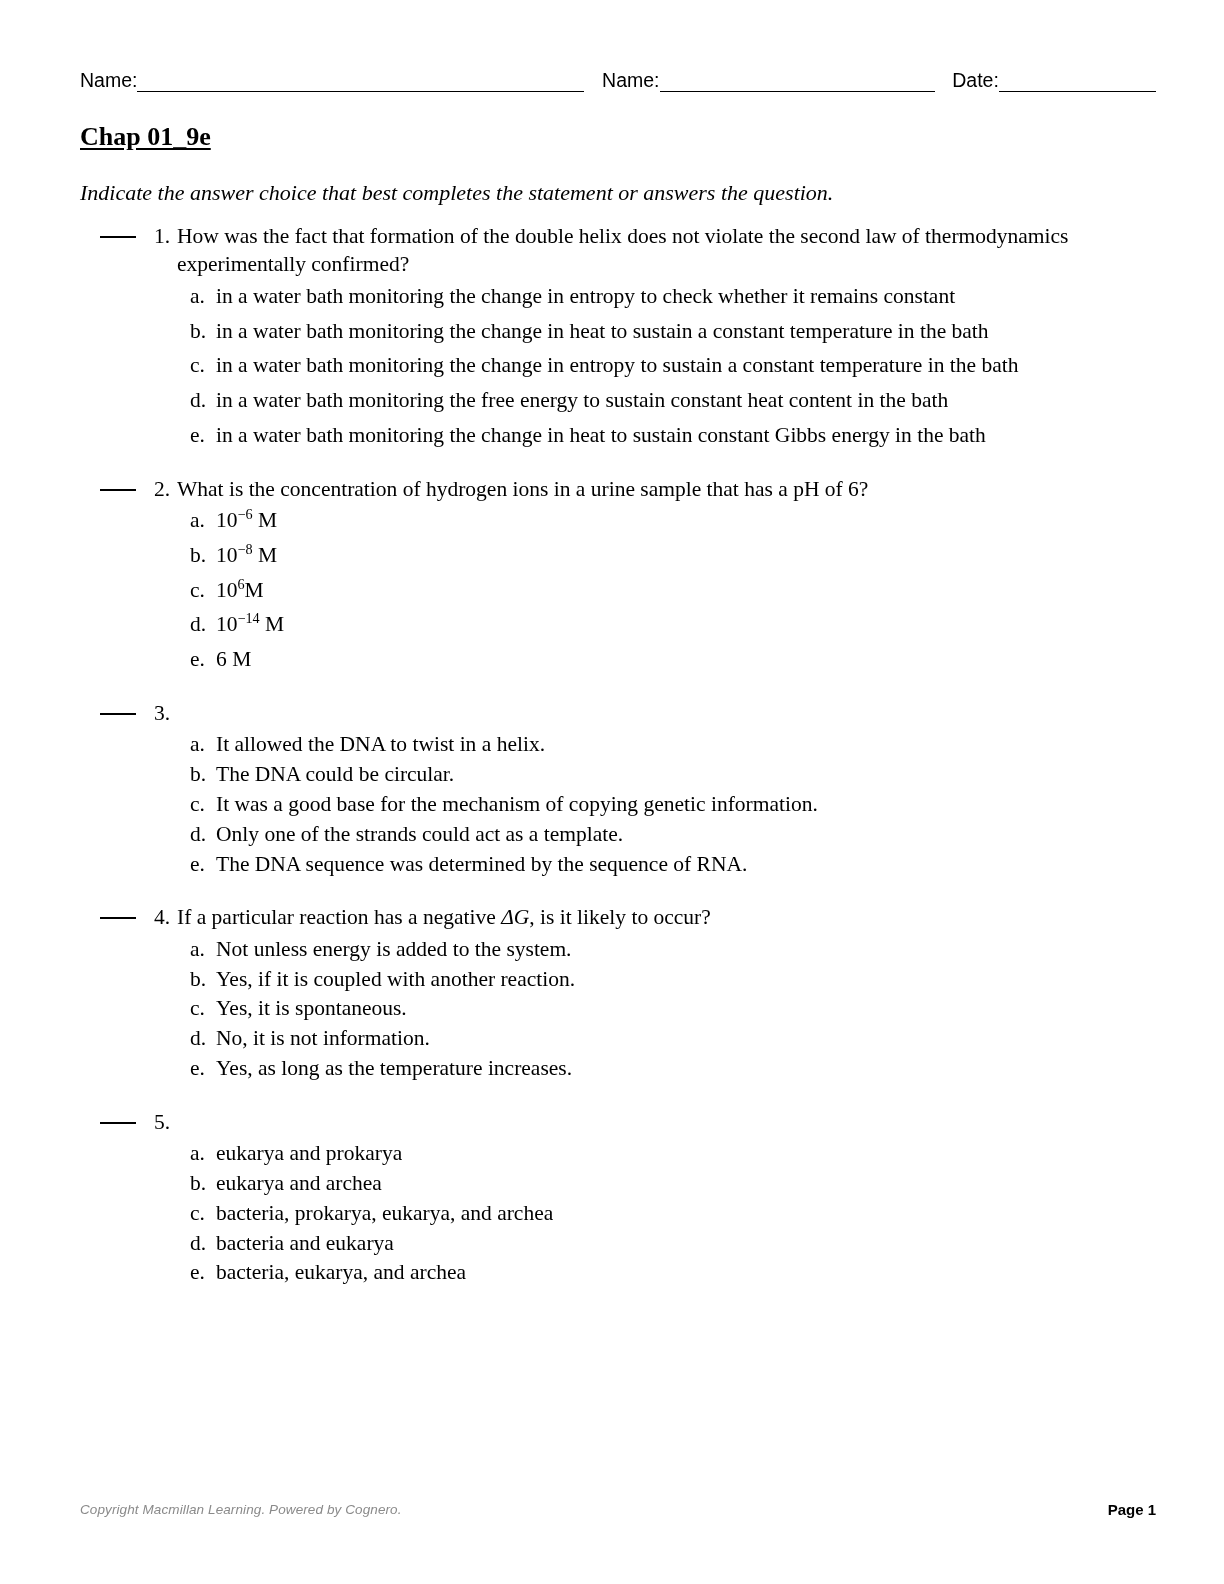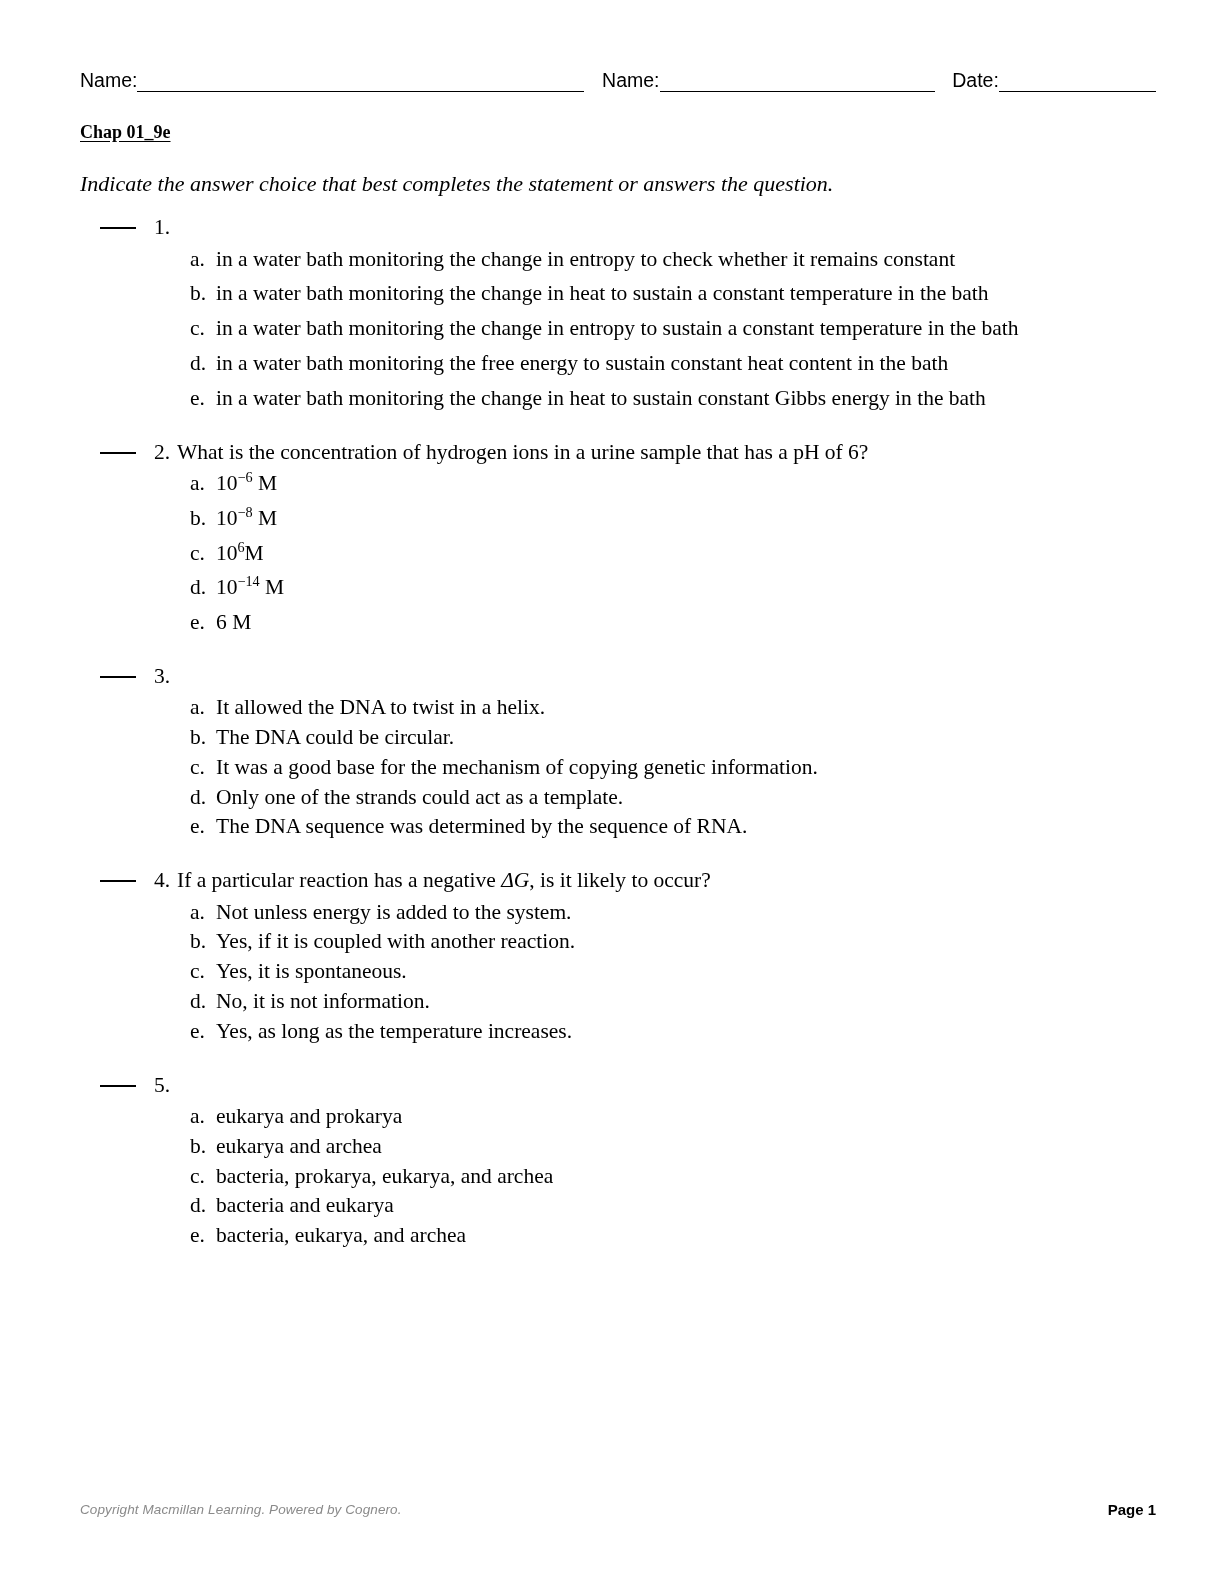--- a/index.html
+++ b/index.html
@@ -45,21 +45,21 @@
   .rule-class { width: 280px; }
   .rule-date  { width: 160px; }
   .gap-1 { width: 18px; }
   .gap-2 { width: 18px; }
 
   
   .doc-title {
     margin-top: 31px;
     font-family: "Liberation Serif", "DejaVu Serif", serif;
     font-weight: bold;
-    font-size: 18px;
+    font-size: 26px;
     line-height: 1.1;
     text-decoration: underline;
     text-underline-offset: 3px;
     display: inline-block;
   }
 
   
   .instruction {
     margin-top: 28px;
     font-style: italic;
@@ -170,20 +170,21 @@
   </div>
 
   <div class="instruction">Indicate the answer choice that best completes the statement or answers the question.</div>
 
   <div class="qlist">
 
     <div class="qblock">
       <div class="qrow">
         <span class="qblank"></span>
         <span class="qnum">1.</span>
+        <span class="qtext">How was the fact that formation of the double helix does not violate the second law of thermodynamics experimentally confirmed?</span>
       </div>
       <div class="choices">
         <div class="choice">
           <span class="clet">a.</span>
           <span class="ctext">in a water bath monitoring the change in entropy to check whether it remains constant</span>
         </div>
         <div class="choice">
           <span class="clet">b.</span>
           <span class="ctext">in a water bath monitoring the change in heat to sustain a constant temperature in the bath</span>
         </div>

